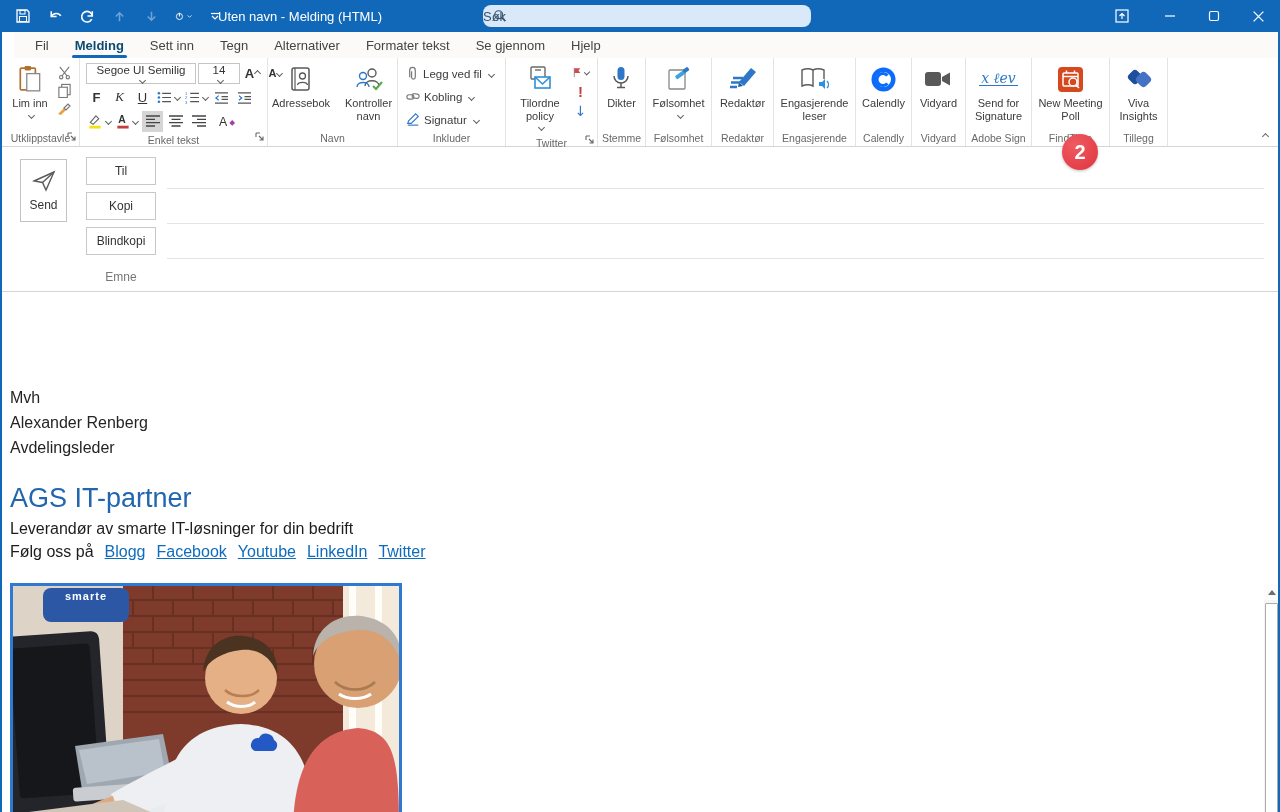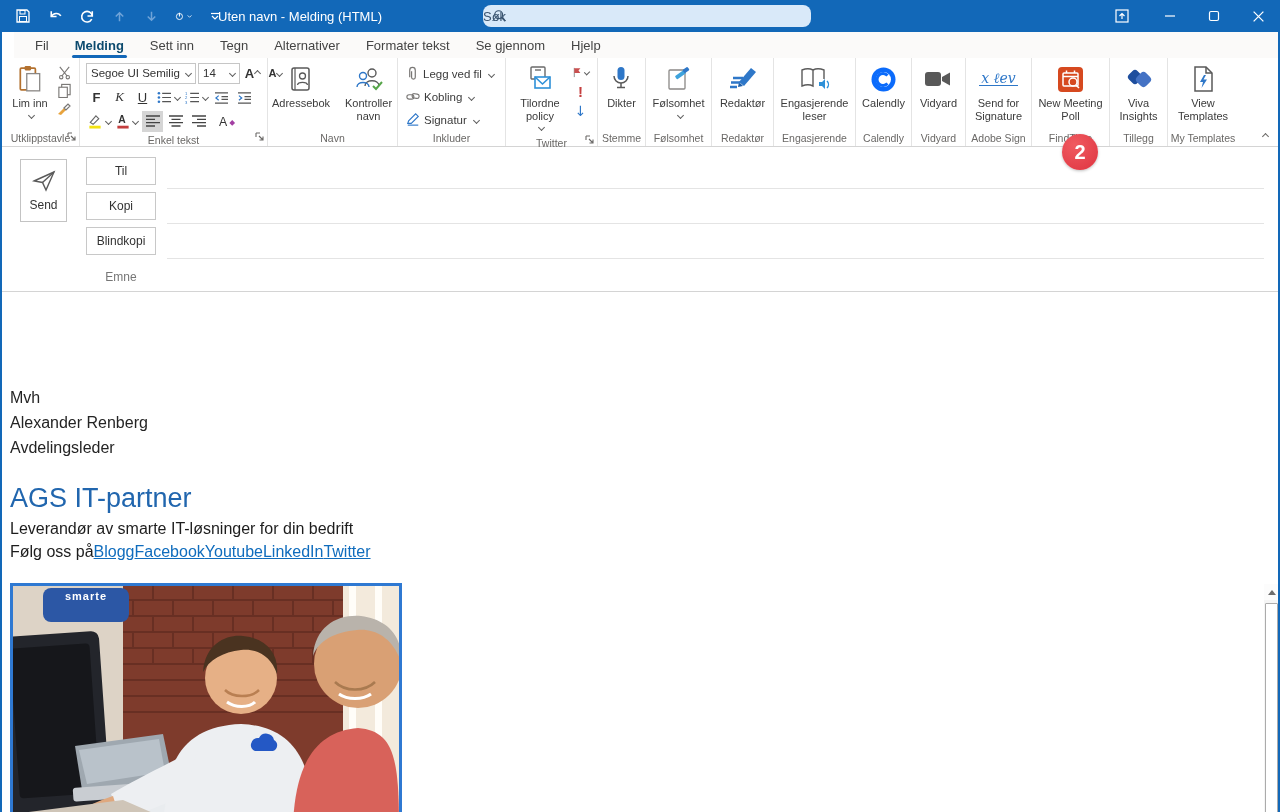--- a/index.html
+++ b/index.html
@@ -35,40 +35,40 @@
   .bigbtn { display:flex; flex-direction:column; align-items:center; font-size:11px; color:#3b3b3b; line-height:12.5px; text-align:center; padding:2px 4px; }
   .bigbtn .bicon { height:30px; display:flex; align-items:center; justify-content:center; margin-bottom:3px; }
   .chev { display:inline-block; width:5px; height:5px; border-right:1.4px solid #5f5f5f; border-bottom:1.4px solid #5f5f5f; transform:rotate(45deg); vertical-align:2px; margin-left:3px; }
   .chev.up { transform:rotate(-135deg); vertical-align:-1px; }
   .smallrow { display:flex; align-items:center; height:20px; font-size:11.5px; color:#3b3b3b; gap:4px; white-space:nowrap; }
   .stack { display:flex; flex-direction:column; justify-content:center; gap:1px; }
   .icon16 { width:17px; height:17px; display:flex; align-items:center; justify-content:center; }
 
   
   .bt-row { display:flex; align-items:center; height:24px; gap:2px; }
-  .combo { border:1px solid #C6C6C6; background:#fff; height:21px; display:flex; align-items:center; font-size:11.5px; color:#333; padding:0 4px; justify-content:space-between; }
+  .combo { border:1px solid #C6C6C6; background:#fff; height:21px; display:flex; align-items:center; font-size:11.5px; color:#333; padding:0 4px; justify-content:space-between;flex-direction:column; }
   .fbtn { width:21px; height:21px; display:flex; align-items:center; justify-content:center; font-size:13px; color:#333; }
   .fbtn.sel { background:#D5D5D5; }
   .grow-a { font-size:13px; font-weight:600; color:#333; }
 
   
   .compose { position:absolute; left:2px; top:147px; width:1276px; height:145px; background:#fff; border-bottom:1px solid #D4D4D4; }
   .sendbtn { position:absolute; left:18px; top:12px; width:47px; height:63px; background:#fff; border:1px solid #C3C3C3; display:flex; flex-direction:column; align-items:center; justify-content:center; gap:6px; font-size:12px; color:#333; }
   .fieldbtn { position:absolute; left:84px; width:70px; height:28px; background:#fff; border:1px solid #C8C8C8; display:flex; align-items:center; justify-content:center; font-size:12px; color:#333; }
   .fieldline { position:absolute; left:165px; width:1097px; border-bottom:1px solid #E4E4E4; height:0; }
   .subjlabel { position:absolute; left:84px; top:123px; width:70px; text-align:center; font-size:12px; color:#767676; }
 
   
   .bodyarea { position:absolute; left:2px; top:292px; width:1260px; height:520px; background:#fff; }
   .msg { position:absolute; left:8px; top:0; color:#242424; font-size:16px; }
   .sigline { line-height:25px; }
   .company { margin-top:22px; font-size:27px; color:#2166AE; line-height:32px; }
   .tagline { margin-top:4px; font-size:16px; line-height:22px; color:#1d1d1d; }
   .followrow { font-size:16px; line-height:23px; color:#1d1d1d; }
-  .followrow a { color:#0F6CBD; text-decoration:underline; }
+  .followrow a { color:#0F6CBD; text-decoration:underline; margin-left:11px; }
 
   
   .photo { position:absolute; left:8px; top:291px; width:392px; height:229px; border:3px solid #2F79D2; border-bottom:none; overflow:hidden; background:#C8BEB4; }
   .badge-medlem { position:absolute; left:30px; top:2px; width:86px; height:34px; background:#2C57A5; border-radius:8px; color:#fff; font-size:11px; font-weight:700; text-align:center; line-height:17px; letter-spacing:1px; }
   .badge-circle { position:absolute; left:32px; top:18px; width:80px; height:80px; border-radius:50%; background:#F5F2EA; border:5px solid #2C57A5; display:flex; align-items:center; justify-content:center; }
   .mobit { font-size:17px; font-weight:700; color:#111; display:flex; align-items:center; gap:1px; }
   .mobit .bdot { width:14px; height:14px; border-radius:50% 50% 50% 4px; background:#2C57A5; display:inline-block; }
 
   
   .scrollbar { position:absolute; left:1262px; top:292px; width:16px; height:520px; background:#F5F5F5; }
@@ -578,37 +578,20 @@
             </svg>
         </span>
         <span>Viva Insights</span>
       </div>
     </div>
     <div class="rlabel">
         <span>Tillegg</span>
       </div>
   </div>
 
-  <div class="rgroup" style="width:70px; border-right:none;">
-    <div class="rcontent">
-      <div class="bigbtn" style="width:66px">
-        <span class="bicon">
-          <svg width="24" height="27" viewBox="0 0 24 27">
-              <path d="M4 1 H15 L21 7 V25 H4 Z" fill="none" stroke="#5a5a5a" stroke-width="1.5"></path>
-              <path d="M15 1 V7 H21" fill="none" stroke="#5a5a5a" stroke-width="1.5"></path>
-              <path d="M13 9 L9 16 H12 L10.5 22 L16 13.5 H12.5 L15 9 Z" fill="#2E77C8"></path>
-            </svg>
-        </span>
-        <span>View Templates</span>
-      </div>
-    </div>
-    <div class="rlabel">
-        <span>My Templates</span>
-      </div>
-  </div>
 
   <span class="collapse-chev"><span class="chev up" style="border-color:#6a6866"></span></span>
 </div>
 
 <div class="compose">
   <div class="sendbtn">
     <svg width="24" height="22" viewBox="0 0 24 22">
         <path d="M2 11 L22 2 L14 20 L10.5 12.5 Z" fill="none" stroke="#5a5a5a" stroke-width="1.4"></path>
         <path d="M10.5 12.5 L22 2" fill="none" stroke="#5a5a5a" stroke-width="1.4"></path>
       </svg>

